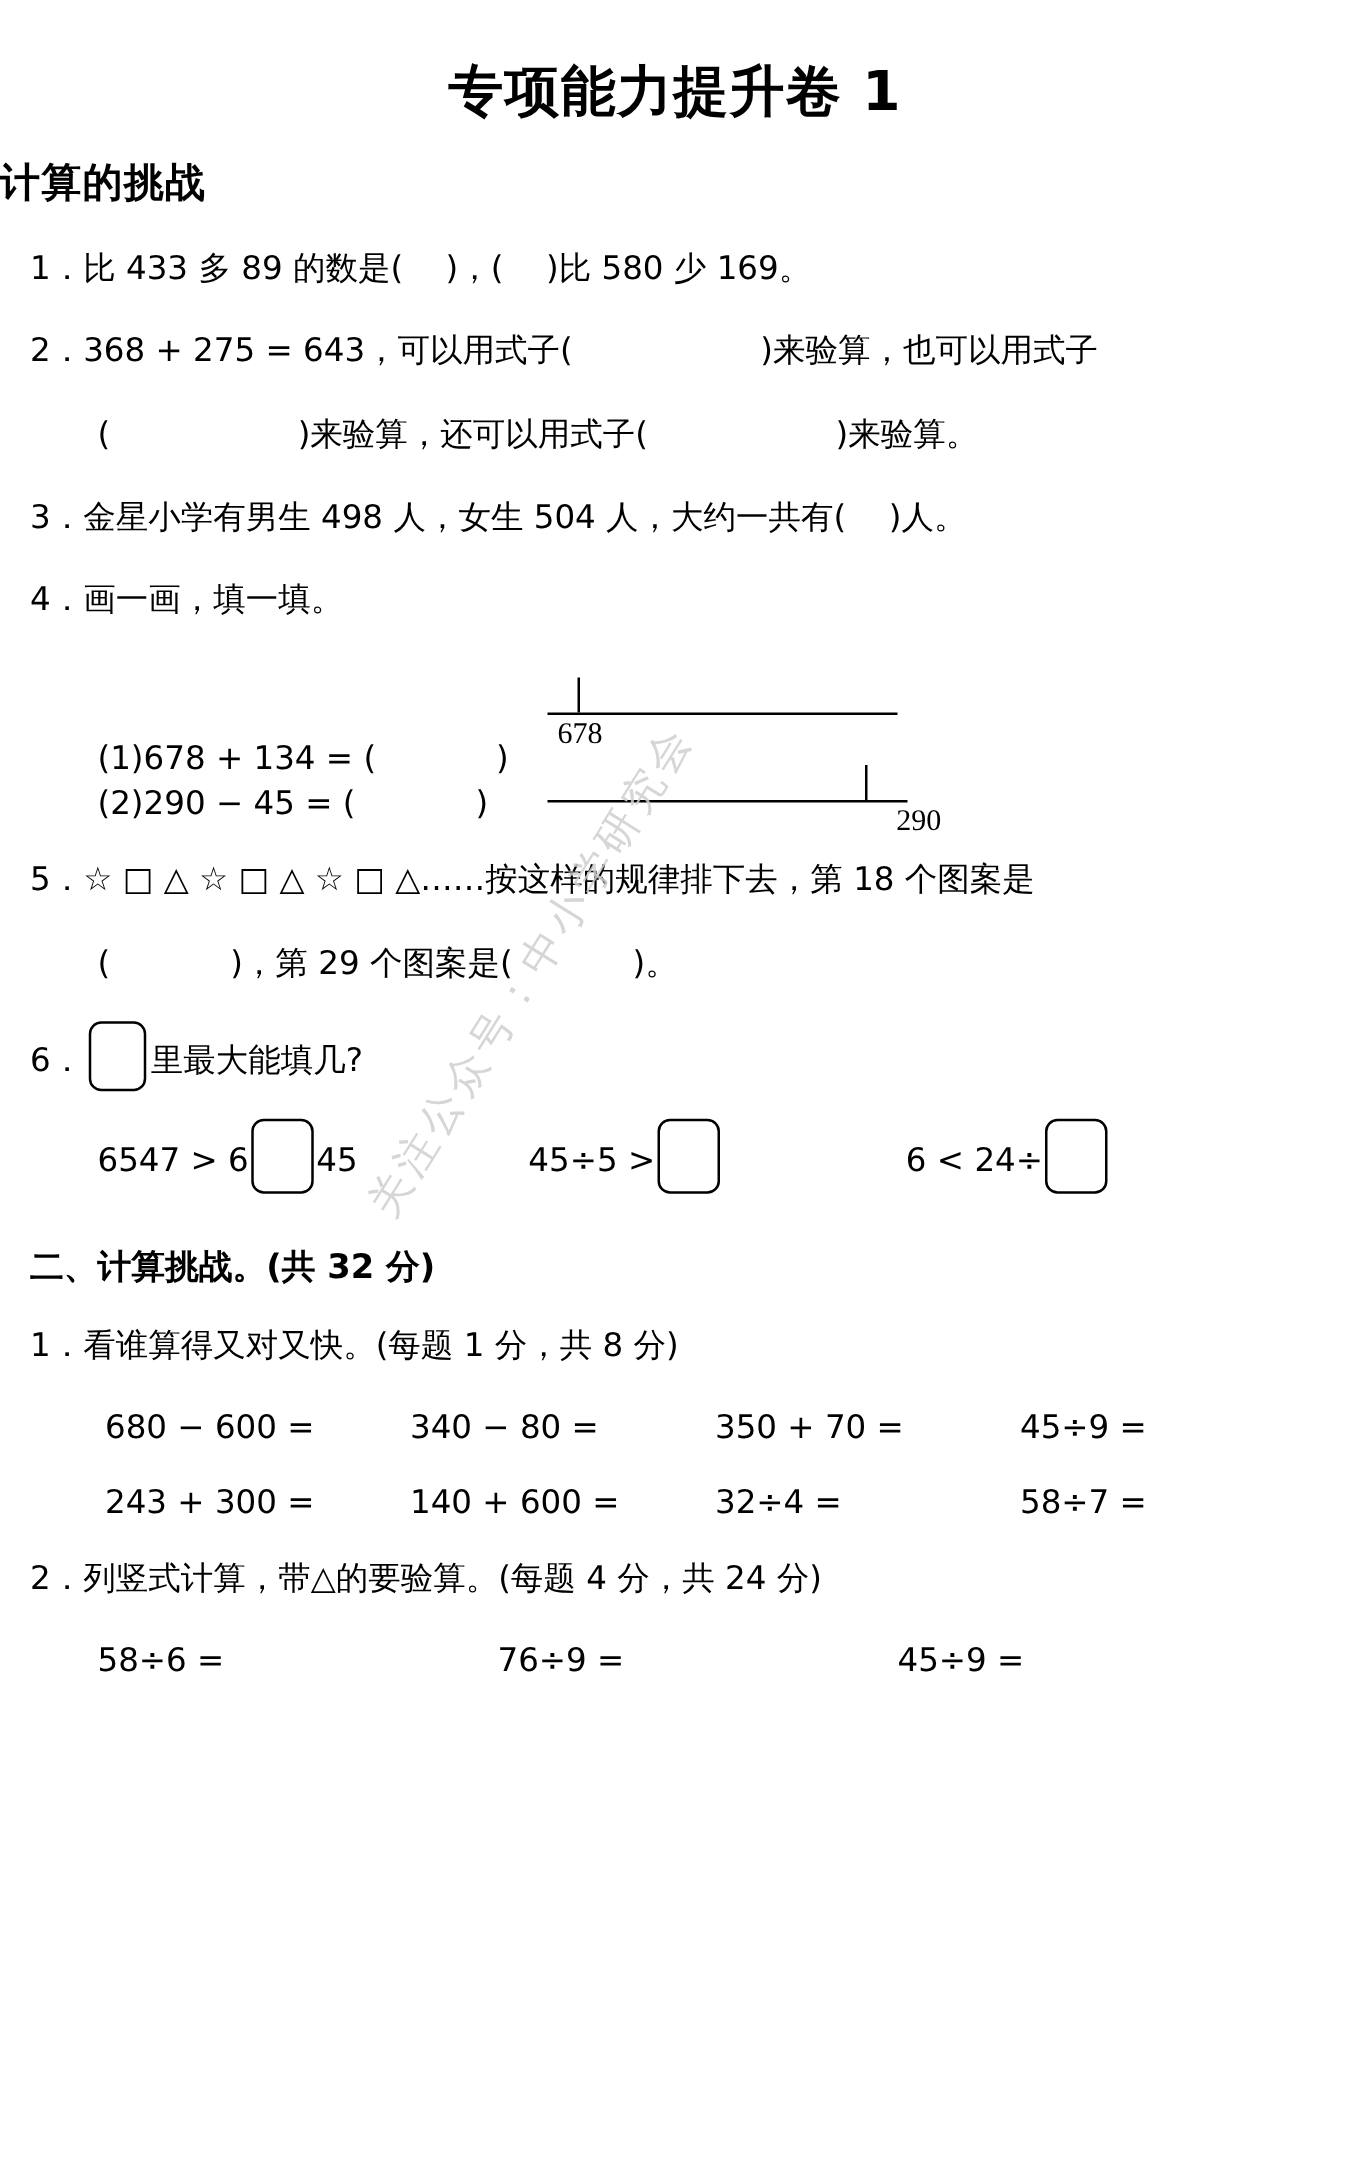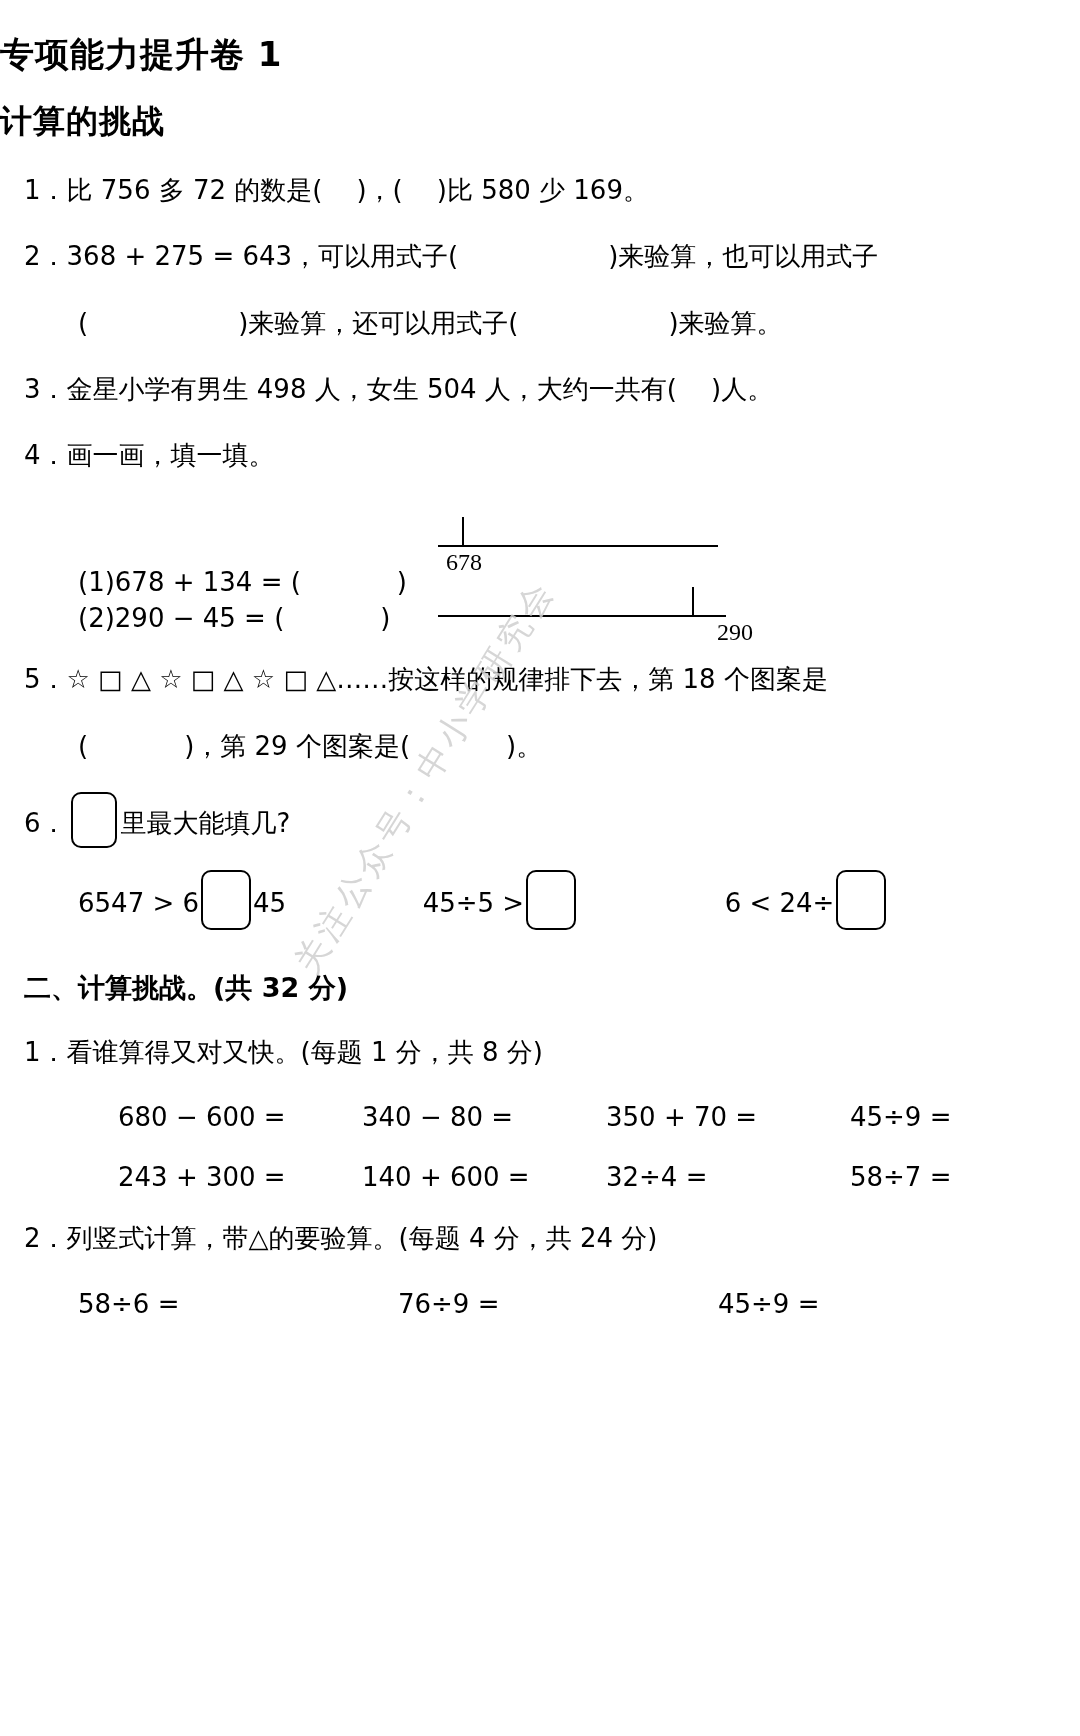--- a/index.html
+++ b/index.html
@@ -37,25 +37,25 @@
     font-size: 34px;
     letter-spacing: 4px;
     transform: rotate(-58deg);
     transform-origin: center center;
     white-space: nowrap;
     opacity: .85;
   }
 
   
   .doc-title {
-    text-align: left;
-    font-size: 34px;
+    text-align: center;
+    font-size: 44px;
     font-weight: bold;
     letter-spacing: 1px;
-    padding-top: 32px;
+    padding-top: 44px;
     font-family: "DejaVu Sans", "Liberation Sans", sans-serif;
   }
   .doc-subtitle {
     font-size: 32px;
     font-weight: bold;
     letter-spacing: 1px;
     padding-top: 22px;
     font-family: "DejaVu Sans", "Liberation Sans", sans-serif;
   }
 
@@ -158,21 +158,21 @@
   }
   .ineq {
     display: inline-block;
     white-space: nowrap;
   }
   .ineq-gap-1 { display:inline-block; width:120px; }
   .ineq-gap-2 { display:inline-block; width:130px; }
 
   
   .calc-row {
-    margin: 30px 0 0 118px;
+    margin: 30px 0 0 84px;
     font-size: 26px;
     font-family: "DejaVu Sans", "Liberation Sans", sans-serif;
     display: flex;
   }
   .calc-row .cell { width: 244px; }
   .calc-row .cell:last-child { width: auto; }
 
   .vert-row {
     margin: 30px 0 0 78px;
     font-size: 26px;
@@ -189,21 +189,21 @@
 
 <div class="page">
 
   <div class="watermark">关注公众号：中小学研究会</div>
 
   <div class="doc-title">专项能力提升卷 1</div>
   <div class="doc-subtitle">计算的挑战</div>
 
 
   <div class="q">
-    <span>1</span><span>．比 756 多 72 的数是(</span><span class="sp-s"></span><span>)，(</span><span class="sp-s"></span><span>)比 580 少 169。</span>
+    <span>1</span><span>．比 433 多 89 的数是(</span><span class="sp-s"></span><span>)，(</span><span class="sp-s"></span><span>)比 580 少 169。</span>
   </div>
 
   <div class="q">
     <span>2</span><span>．368 + 275 = 643，可以用式子(</span><span class="sp-l"></span><span>)来验算，也可以用式子</span>
   </div>
   <div class="q q-indent">
     <span>(</span><span class="sp-l"></span><span>)来验算，还可以用式子(</span><span class="sp-l"></span><span>)来验算。</span>
   </div>
 
   <div class="q">

